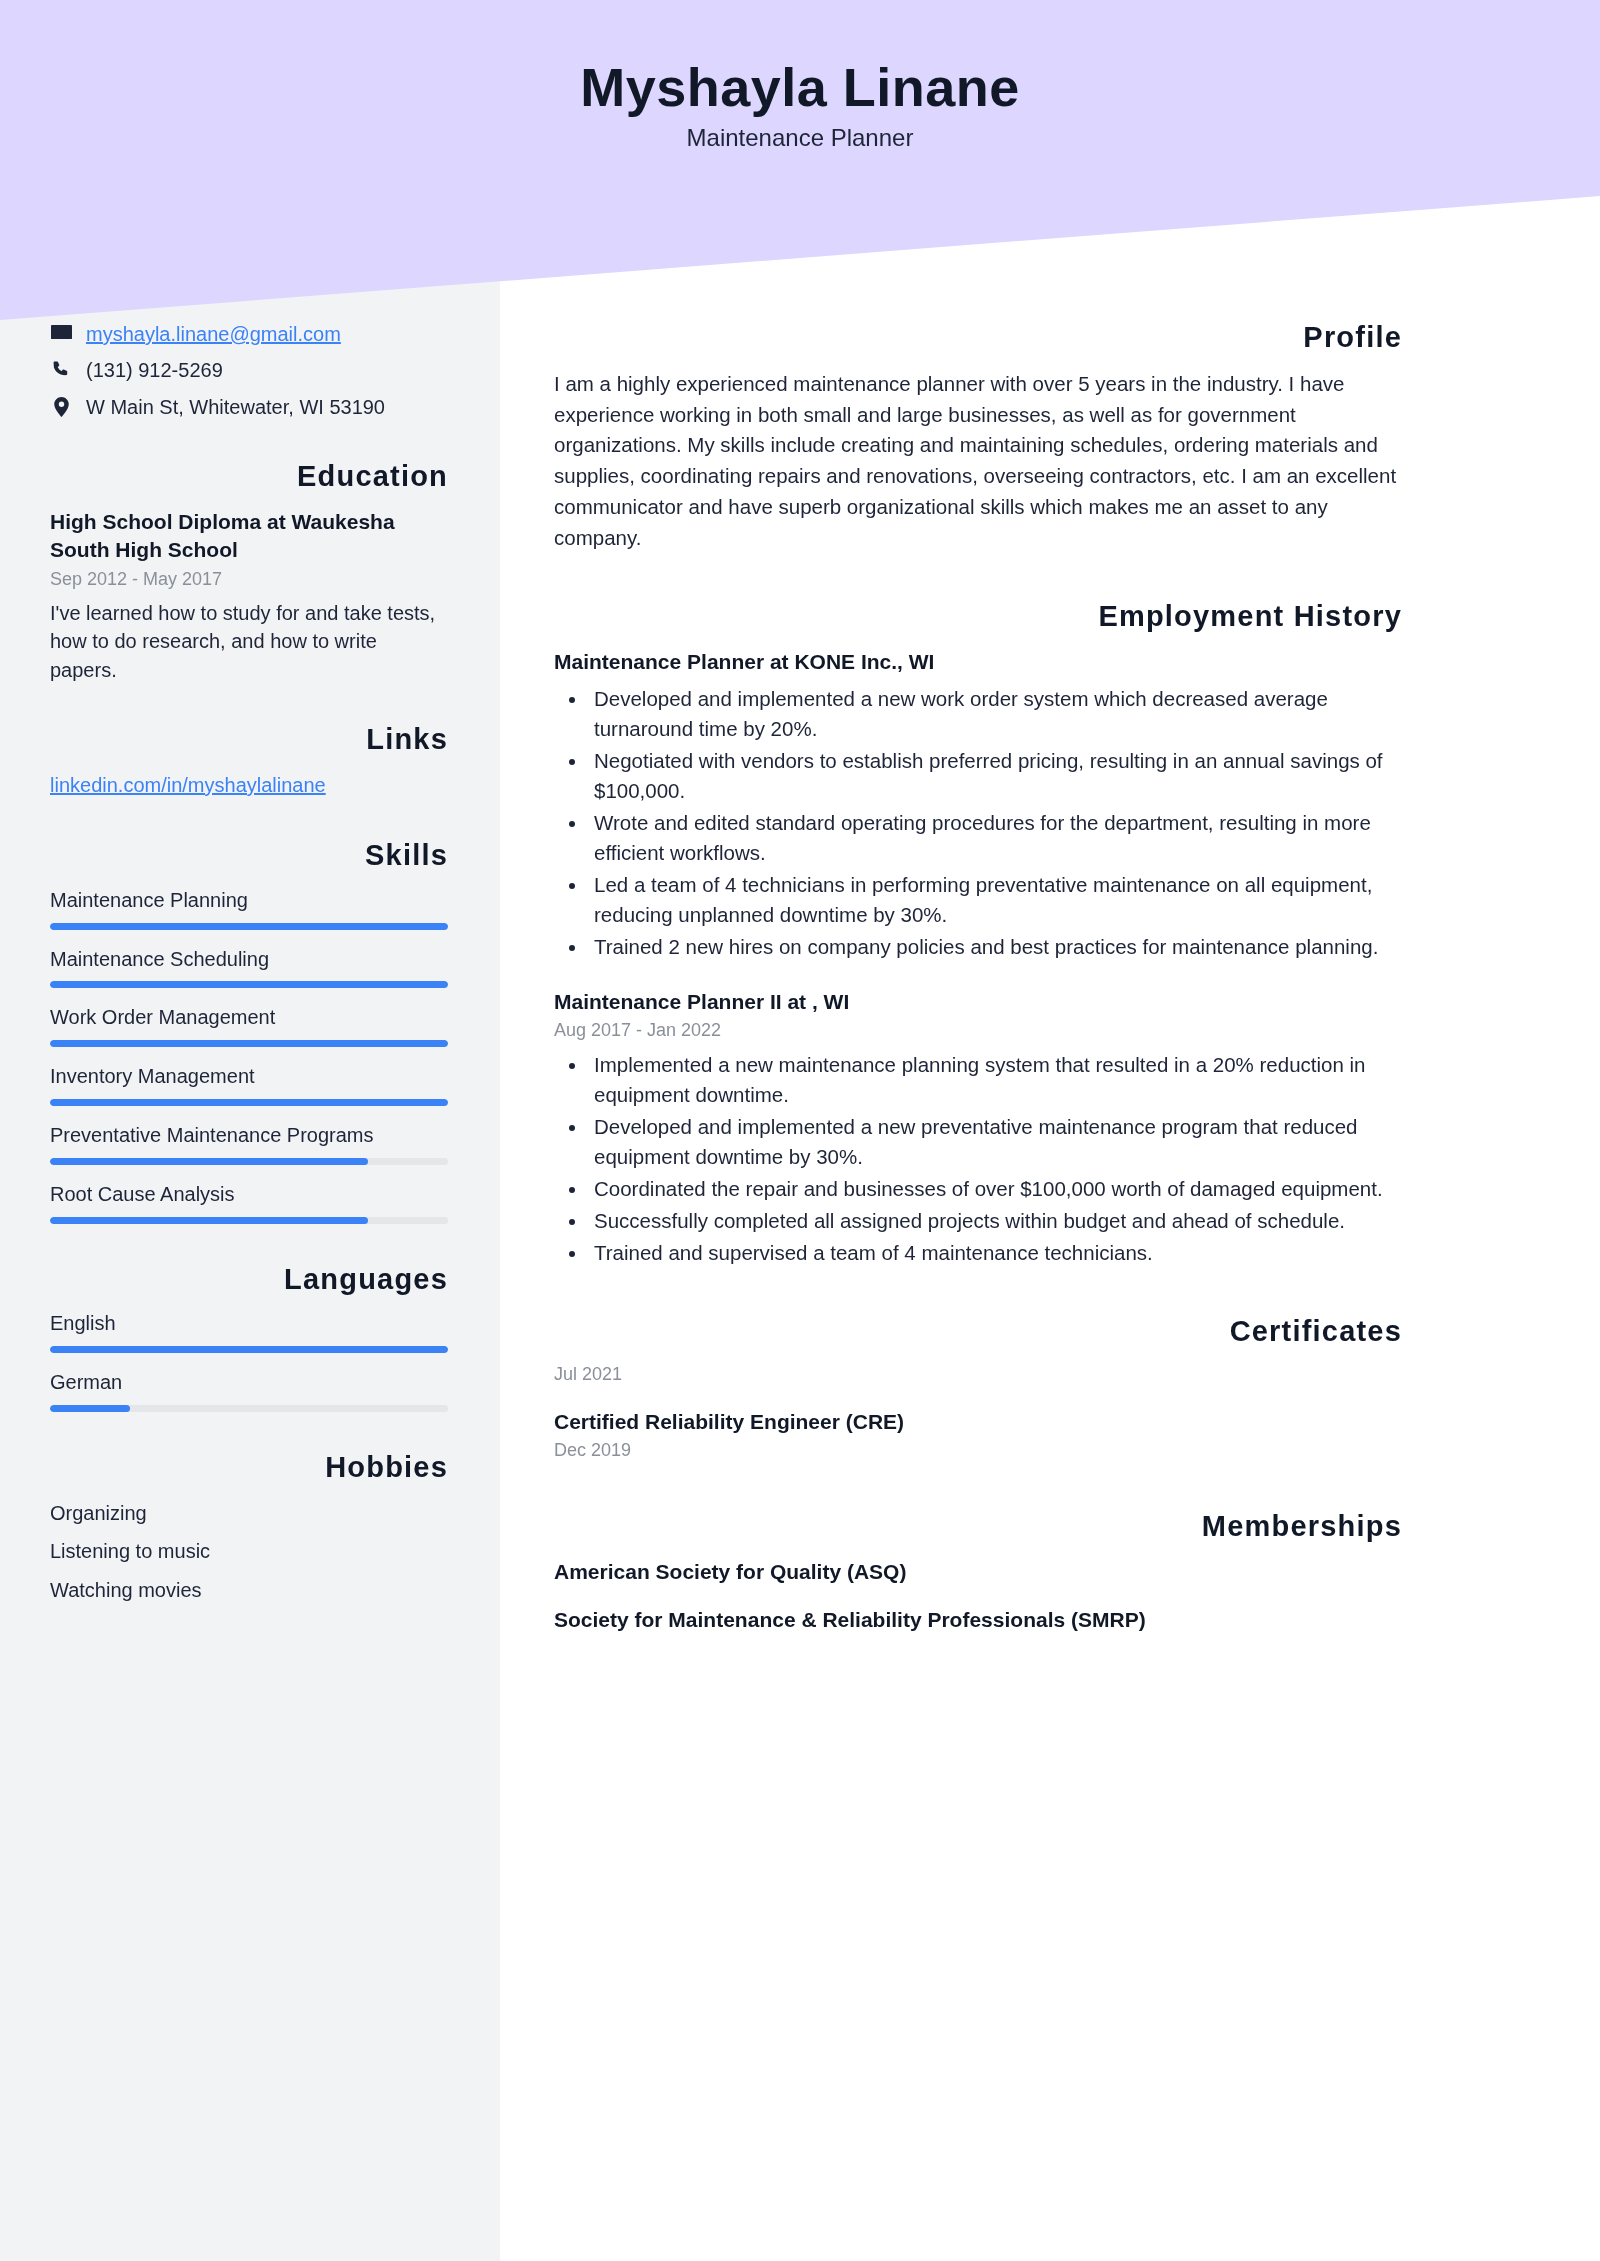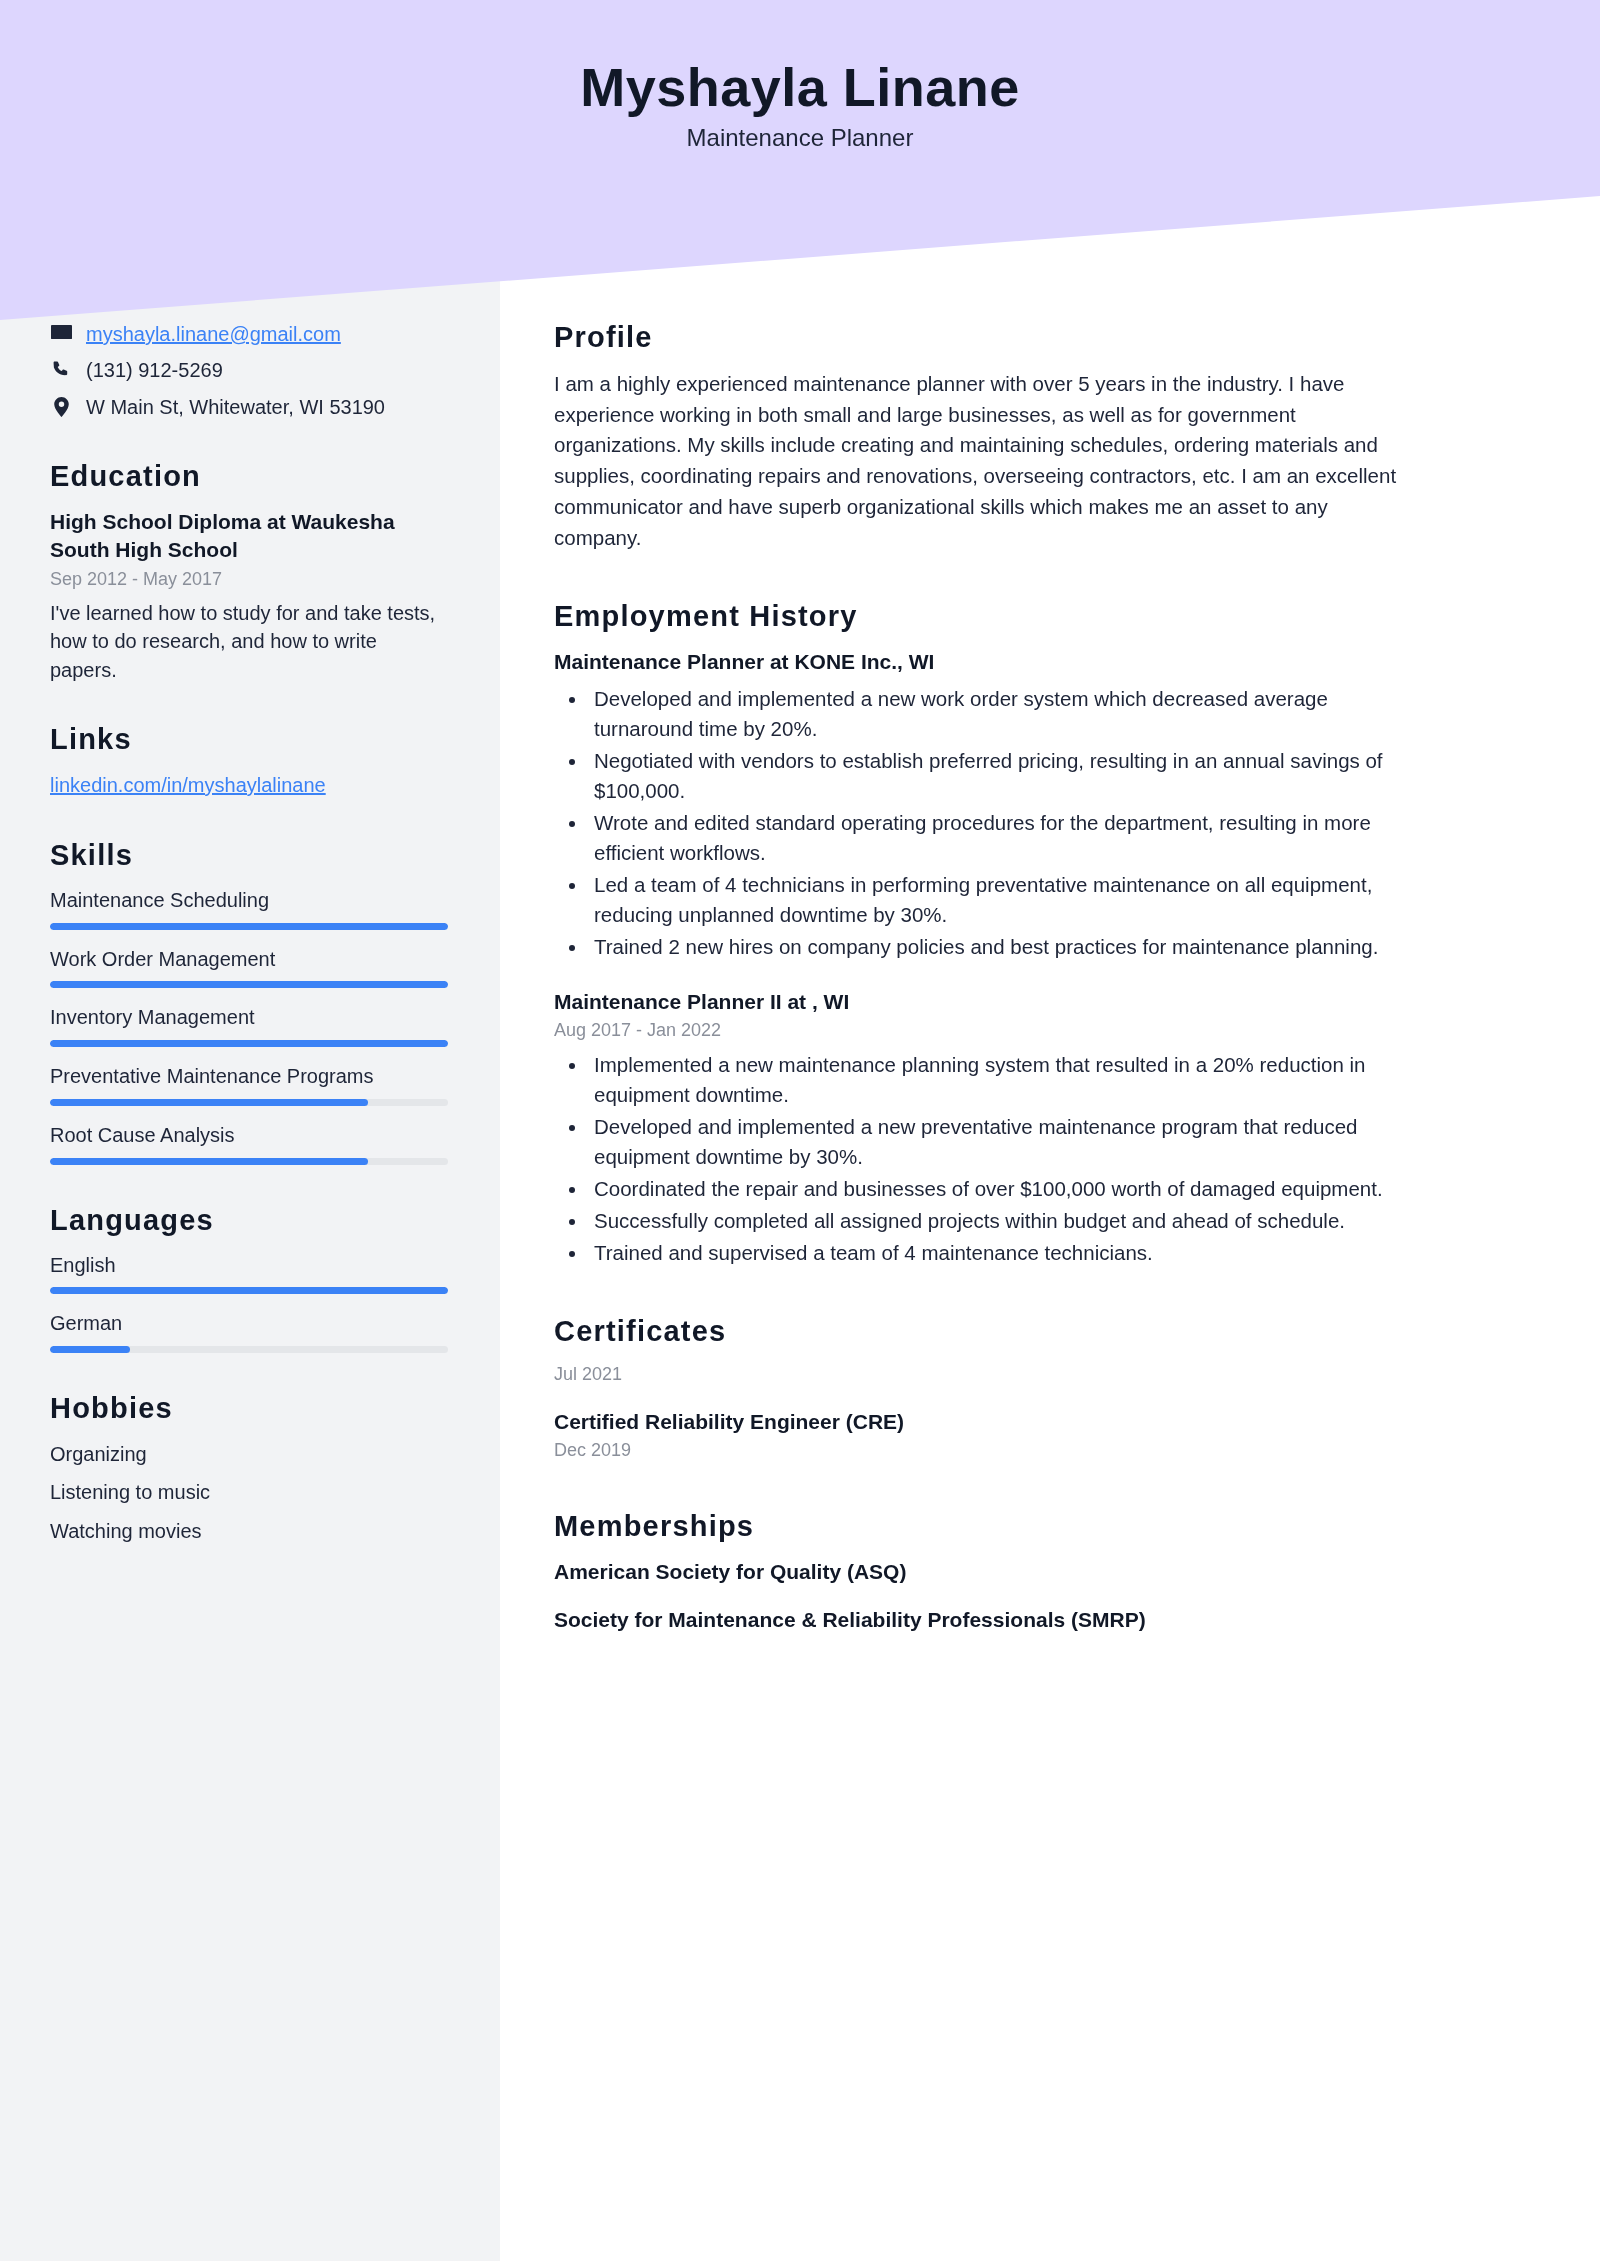--- a/index.html
+++ b/index.html
@@ -77,20 +77,21 @@
   }
 
   
   .section-title {
     font-size: 29px;
     font-weight: bold;
     letter-spacing: 1.2px;
     color: #111827;
     margin: 0 0 14px 0;
     line-height: 1.2;
+    text-align: right;
   }
   .sidebar .section-title { margin-top: 38px; }
   .main .section-title { margin-top: 0; }
 
   .entry-title {
     font-size: 21px;
     font-weight: bold;
     color: #111827;
     line-height: 1.35;
     margin: 0;
@@ -249,20 +250,26 @@
       <h2 class="section-title">Links</h2>
       <ul class="links-list" id="links-list">
           <li><a class="link" href="#">linkedin.com/in/myshaylalinane</a></li>
         </ul>
     </section>
 
     <section>
       <h2 class="section-title">Skills</h2>
       <div id="skills-list">
           <div class="bar-item">
+            <div class="bar-label">Maintenance Planning</div>
+            <div class="bar-track">
+              <div class="bar-fill" style="width:100%"></div>
+            </div>
+          </div>
+          <div class="bar-item">
             <div class="bar-label">Maintenance Scheduling</div>
             <div class="bar-track">
               <div class="bar-fill" style="width:100%"></div>
             </div>
           </div>
           <div class="bar-item">
             <div class="bar-label">Work Order Management</div>
             <div class="bar-track">
               <div class="bar-fill" style="width:100%"></div>
             </div>

